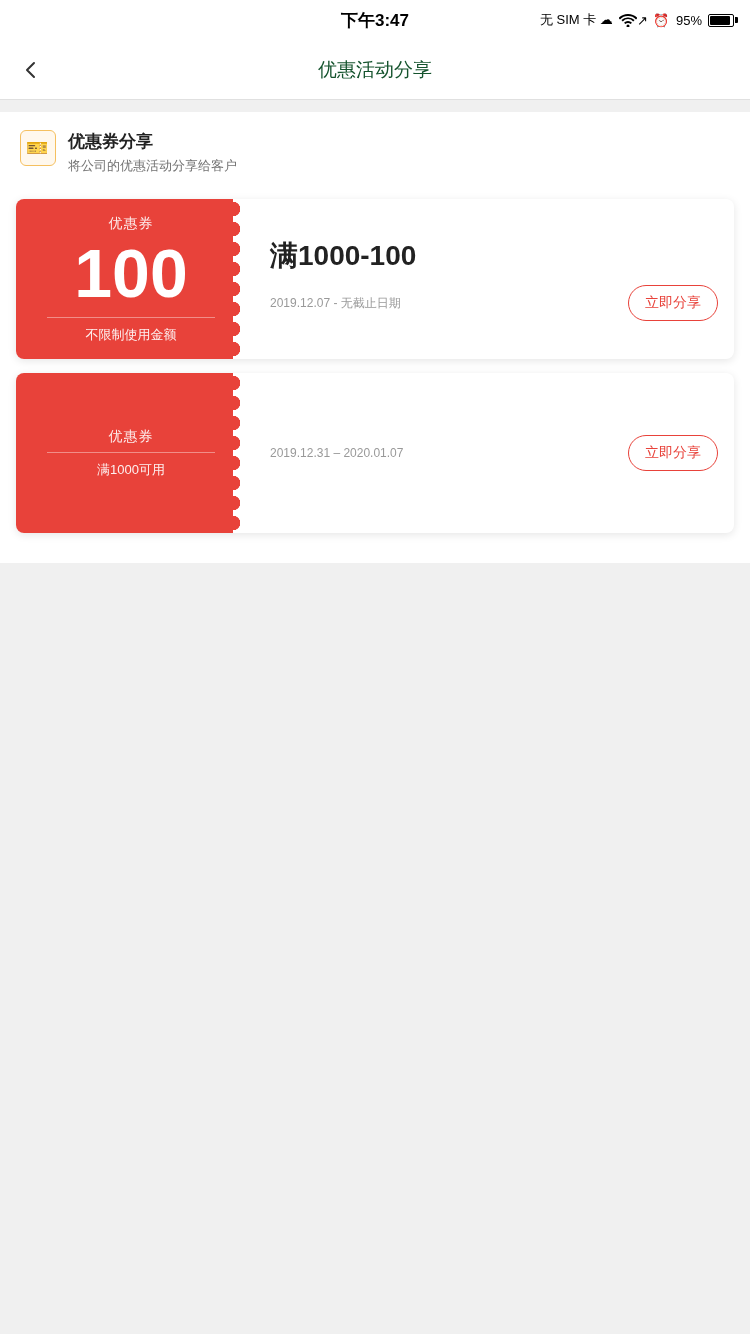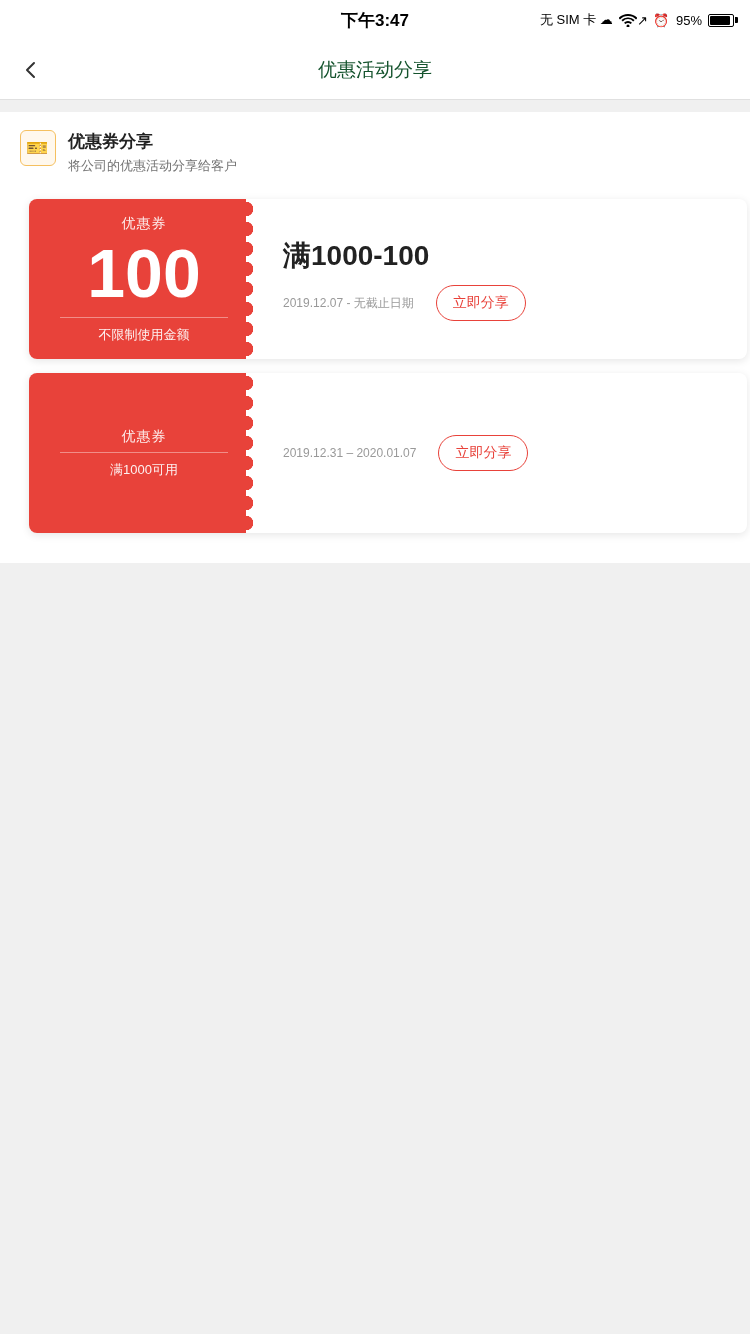--- a/index.html
+++ b/index.html
@@ -145,21 +145,20 @@
     .coupon-card {
       display: flex;
       width: 100%;
       min-height: 160px;
       margin-bottom: 14px;
       border-radius: 8px;
       overflow: visible;
       box-shadow: 0 2px 8px rgba(0,0,0,0.1);
       background: #fff;
       position: relative;
-      margin-left: 13px;
     }
 
     
     .coupon-left {
       width: 230px;
       flex-shrink: 0;
       background: #e8423a;
       display: flex;
       flex-direction: column;
       align-items: center;
@@ -216,21 +215,21 @@
       gap: 10px;
     }
     .coupon-title {
       font-size: 28px;
       font-weight: 700;
       color: #222;
     }
     .coupon-meta-row {
       display: flex;
       align-items: center;
-      justify-content: flex-start;
+      justify-content: space-between;
       gap: 22px;
     }
     .coupon-date {
       font-size: 12px;
       color: #999;
       flex-shrink: 0;
     }
     .share-btn {
       padding: 8px 16px;
       border: 1.5px solid #e8423a;

